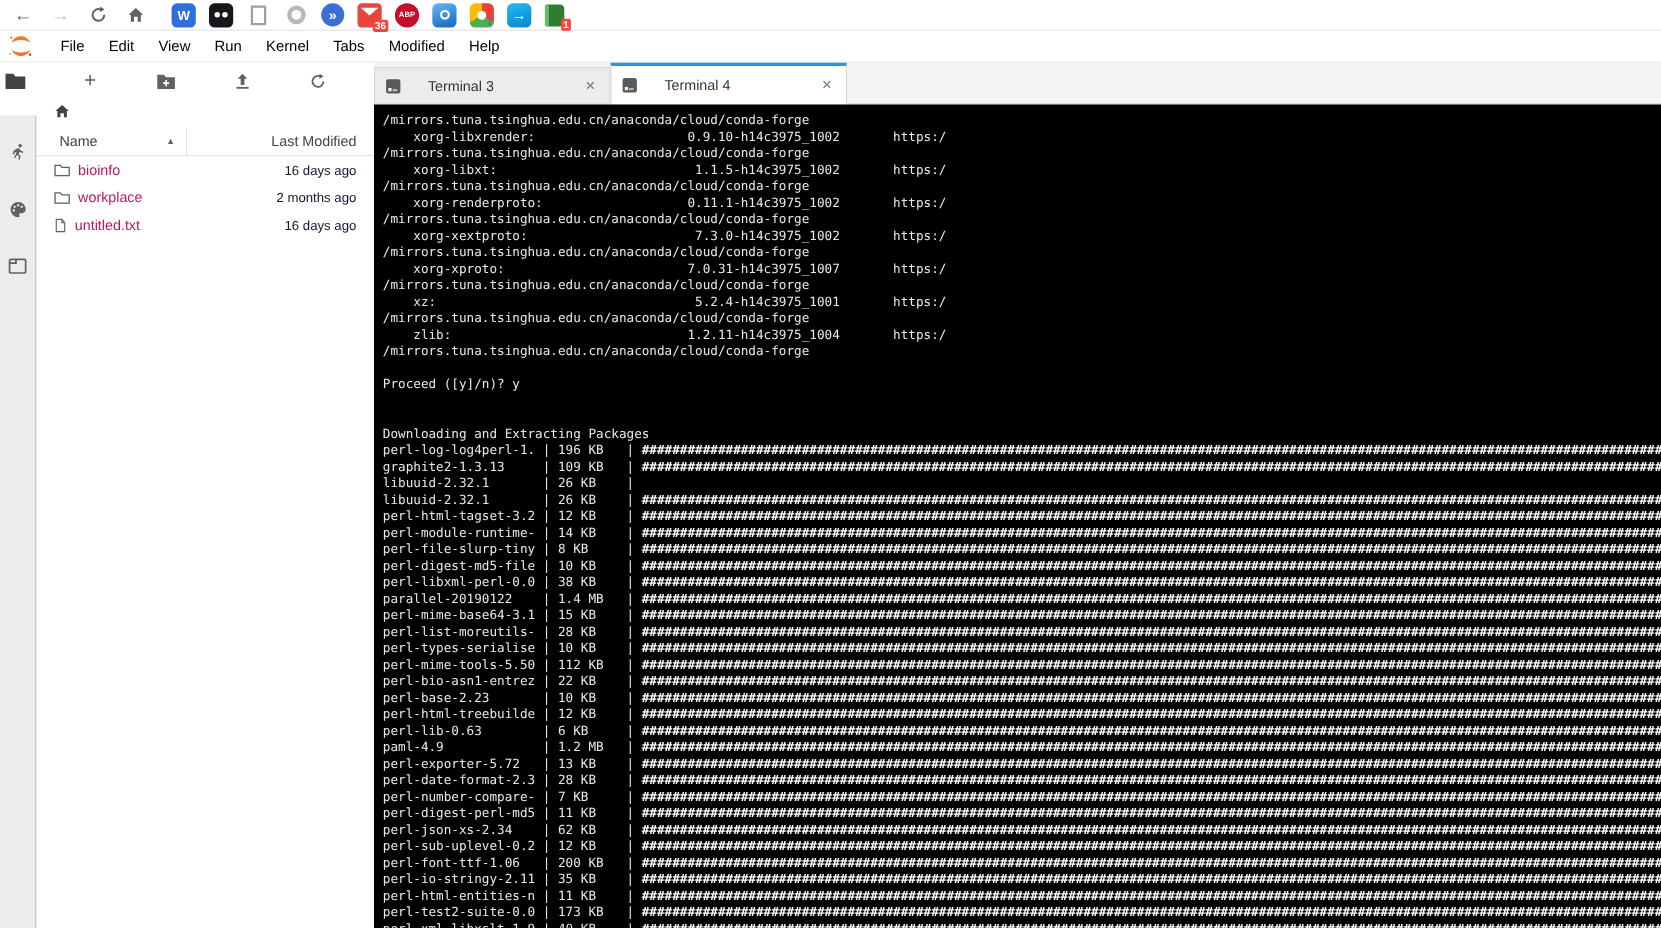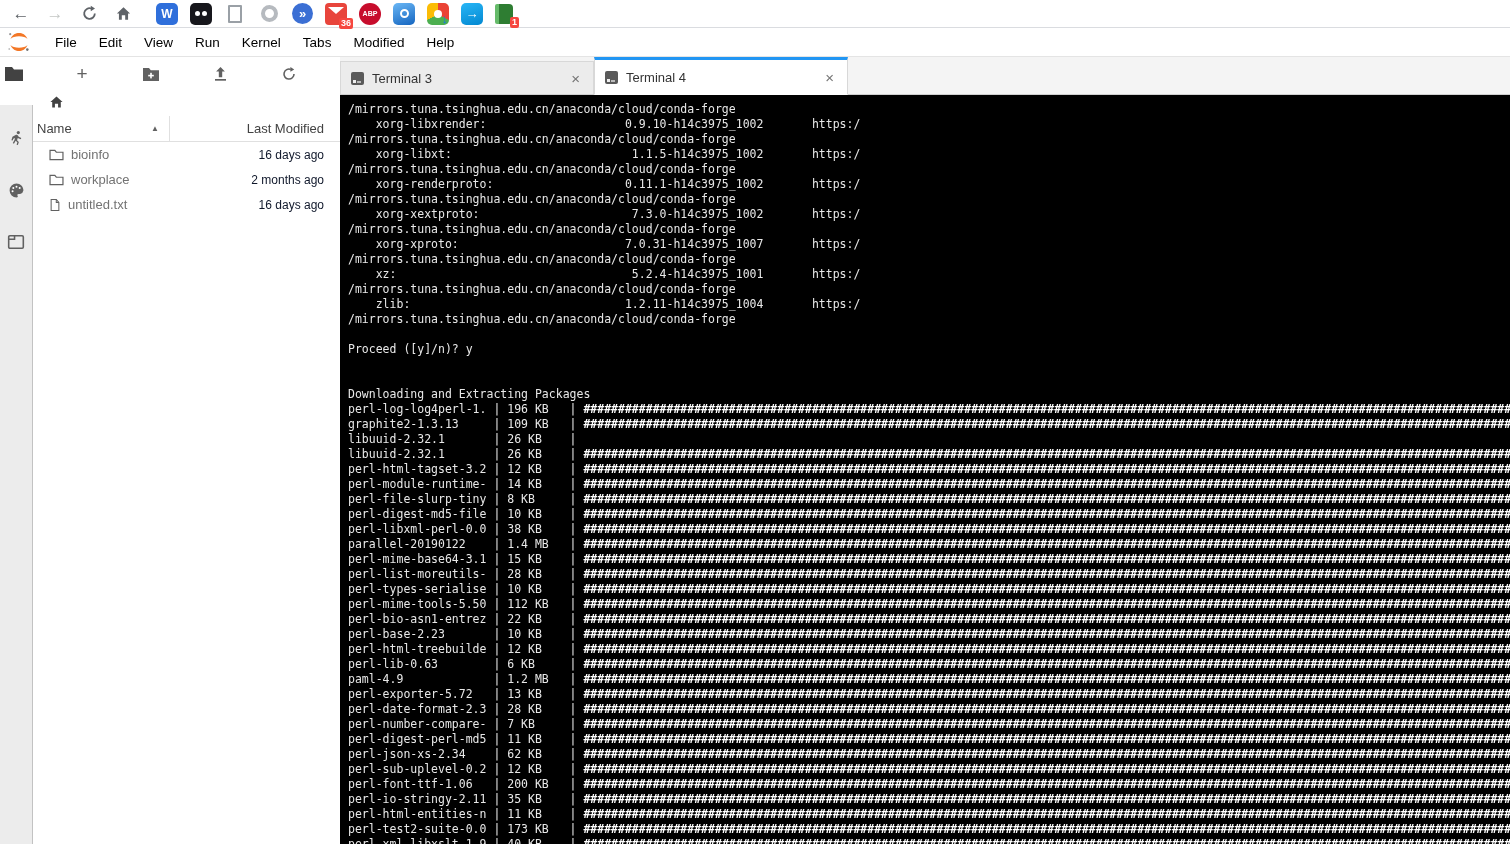--- a/index.html
+++ b/index.html
@@ -61,34 +61,34 @@
   .act-item{width:28px;height:34px;display:flex;align-items:center;justify-content:center;cursor:pointer;}
   
   .filepanel{width:307px;flex:none;background:#fff;display:flex;flex-direction:column;}
   .fb-toolbar{height:34px;display:flex;align-items:center;justify-content:space-between;
     padding:0 38px 0 36px;}
   .fb-btn{width:26px;height:26px;display:flex;align-items:center;justify-content:center;
     cursor:pointer;color:#616161;font-size:19px;}
   .fb-crumb{height:25px;display:flex;align-items:center;padding-left:16px;}
   .fb-header{height:26px;display:flex;align-items:stretch;border-bottom:1px solid #e0e0e0;
     font-size:13px;color:#424242;}
-  .fbh-name{flex:1;display:flex;align-items:center;padding-left:4px;position:relative;cursor:pointer;}
+  .fbh-name{flex:1;display:flex;align-items:center;padding-left:21px;position:relative;cursor:pointer;}
   .fbh-sort{position:absolute;right:10px;font-size:8px;color:#616161;}
   .fbh-mod{width:171px;border-left:1px solid #e0e0e0;display:flex;align-items:center;
     justify-content:flex-end;padding-right:16px;cursor:pointer;}
   .fb-row{height:25px;display:flex;align-items:center;padding:0 16px;cursor:pointer;}
   .fb-row svg{flex:none;margin-right:7px;}
-  .fb-name{font-size:13px;color:#737373;flex:1;}
+  .fb-name{font-size:13px;color:#be185d;flex:1;}
   .fb-date{font-size:12px;color:#0f172a;}
   
   .main{flex:1;display:flex;flex-direction:column;min-width:0;}
   .tabbar{height:38px;background:#f4f4f4;border-bottom:1px solid #cfcfcf;display:flex;
     align-items:flex-end;}
-  .tab{width:254px;height:33px;background:#ececec;border:1px solid #d8d8d8;border-bottom:none;
-    display:flex;align-items:center;padding:0 10px;cursor:pointer;}
+  .tab{width:215px;height:33px;background:#ececec;border:1px solid #d8d8d8;border-bottom:none;
+    display:flex;align-items:center;padding:0 10px;cursor:pointer;gap:17px;}
   .tab.active{height:38px;background:#fff;border-top:3px solid var(--accent);
     margin-bottom:-1px;border-bottom:1px solid #fff;}
   .tab-label{flex:1;font-size:13px;color:#333;margin-left:8px;}
   .tab-close{color:#757575;font-size:15px;padding:0 3px;cursor:pointer;}
   .term-ico{width:13px;height:13px;background:#5a5a5a;border-radius:2px;position:relative;flex:none;}
   .term-ico::before{content:"";position:absolute;left:2px;bottom:2px;width:3px;height:3px;background:#efefef;}
   .term-ico::after{content:"";position:absolute;left:6px;bottom:2px;width:4px;height:1.5px;background:#bbb;}
   .terminal{flex:1;background:#000;overflow:hidden;cursor:text;}
   .terminal pre{font-family:"DejaVu Sans Mono",monospace;font-size:11.5px;line-height:15px;
     color:#e8e8e8;padding:7px 0 0 8px;white-space:pre;}

